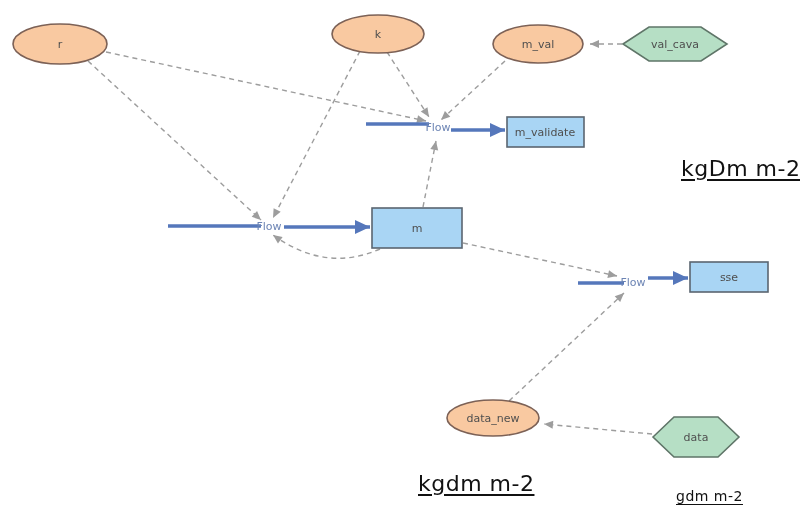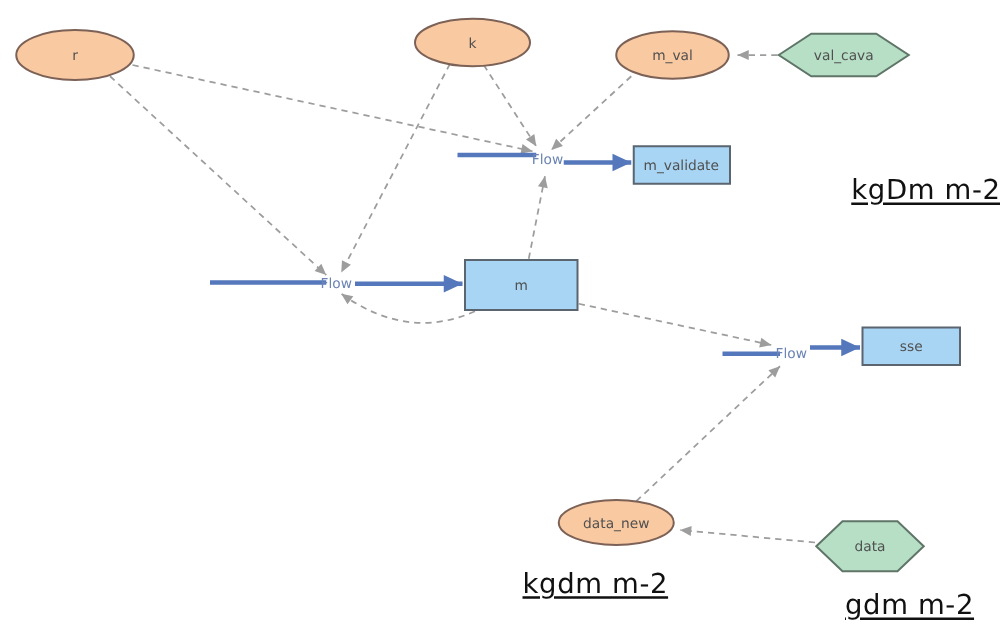--- a/index.html
+++ b/index.html
@@ -40,24 +40,25 @@
   }
   .unit-title {
     position: absolute;
     color: var(--title_color, #111111);
     font-size: 22px;
     font-family: "DejaVu Sans", sans-serif;
     text-decoration: underline;
     text-underline-offset: 3px;
     white-space: nowrap;
     letter-spacing: 0.5px;
+    margin-top: 16px;
   }
   #title-kgDm { left: 681px; top: 140px; }
   #title-kgdm { left: 418px; top: 455px; }
-  #title-gdm  { left: 676px; top: 472px; font-size: 22px; }
+  #title-gdm  { left: 676px; top: 472px; font-size: 14px; }
 </style>
 </head>
 <body>
 
 <div id="canvas">
   <svg width="800" height="513" viewBox="0 0 800 513">
     <defs>
       <marker id="grayArrow" markerUnits="userSpaceOnUse" markerWidth="12" markerHeight="10" refX="9" refY="0" orient="auto" viewBox="-1 -5 12 10">
         <path d="M0,-4 L9,0 L0,4 Z" fill="#9d9d9d"></path>
       </marker>

